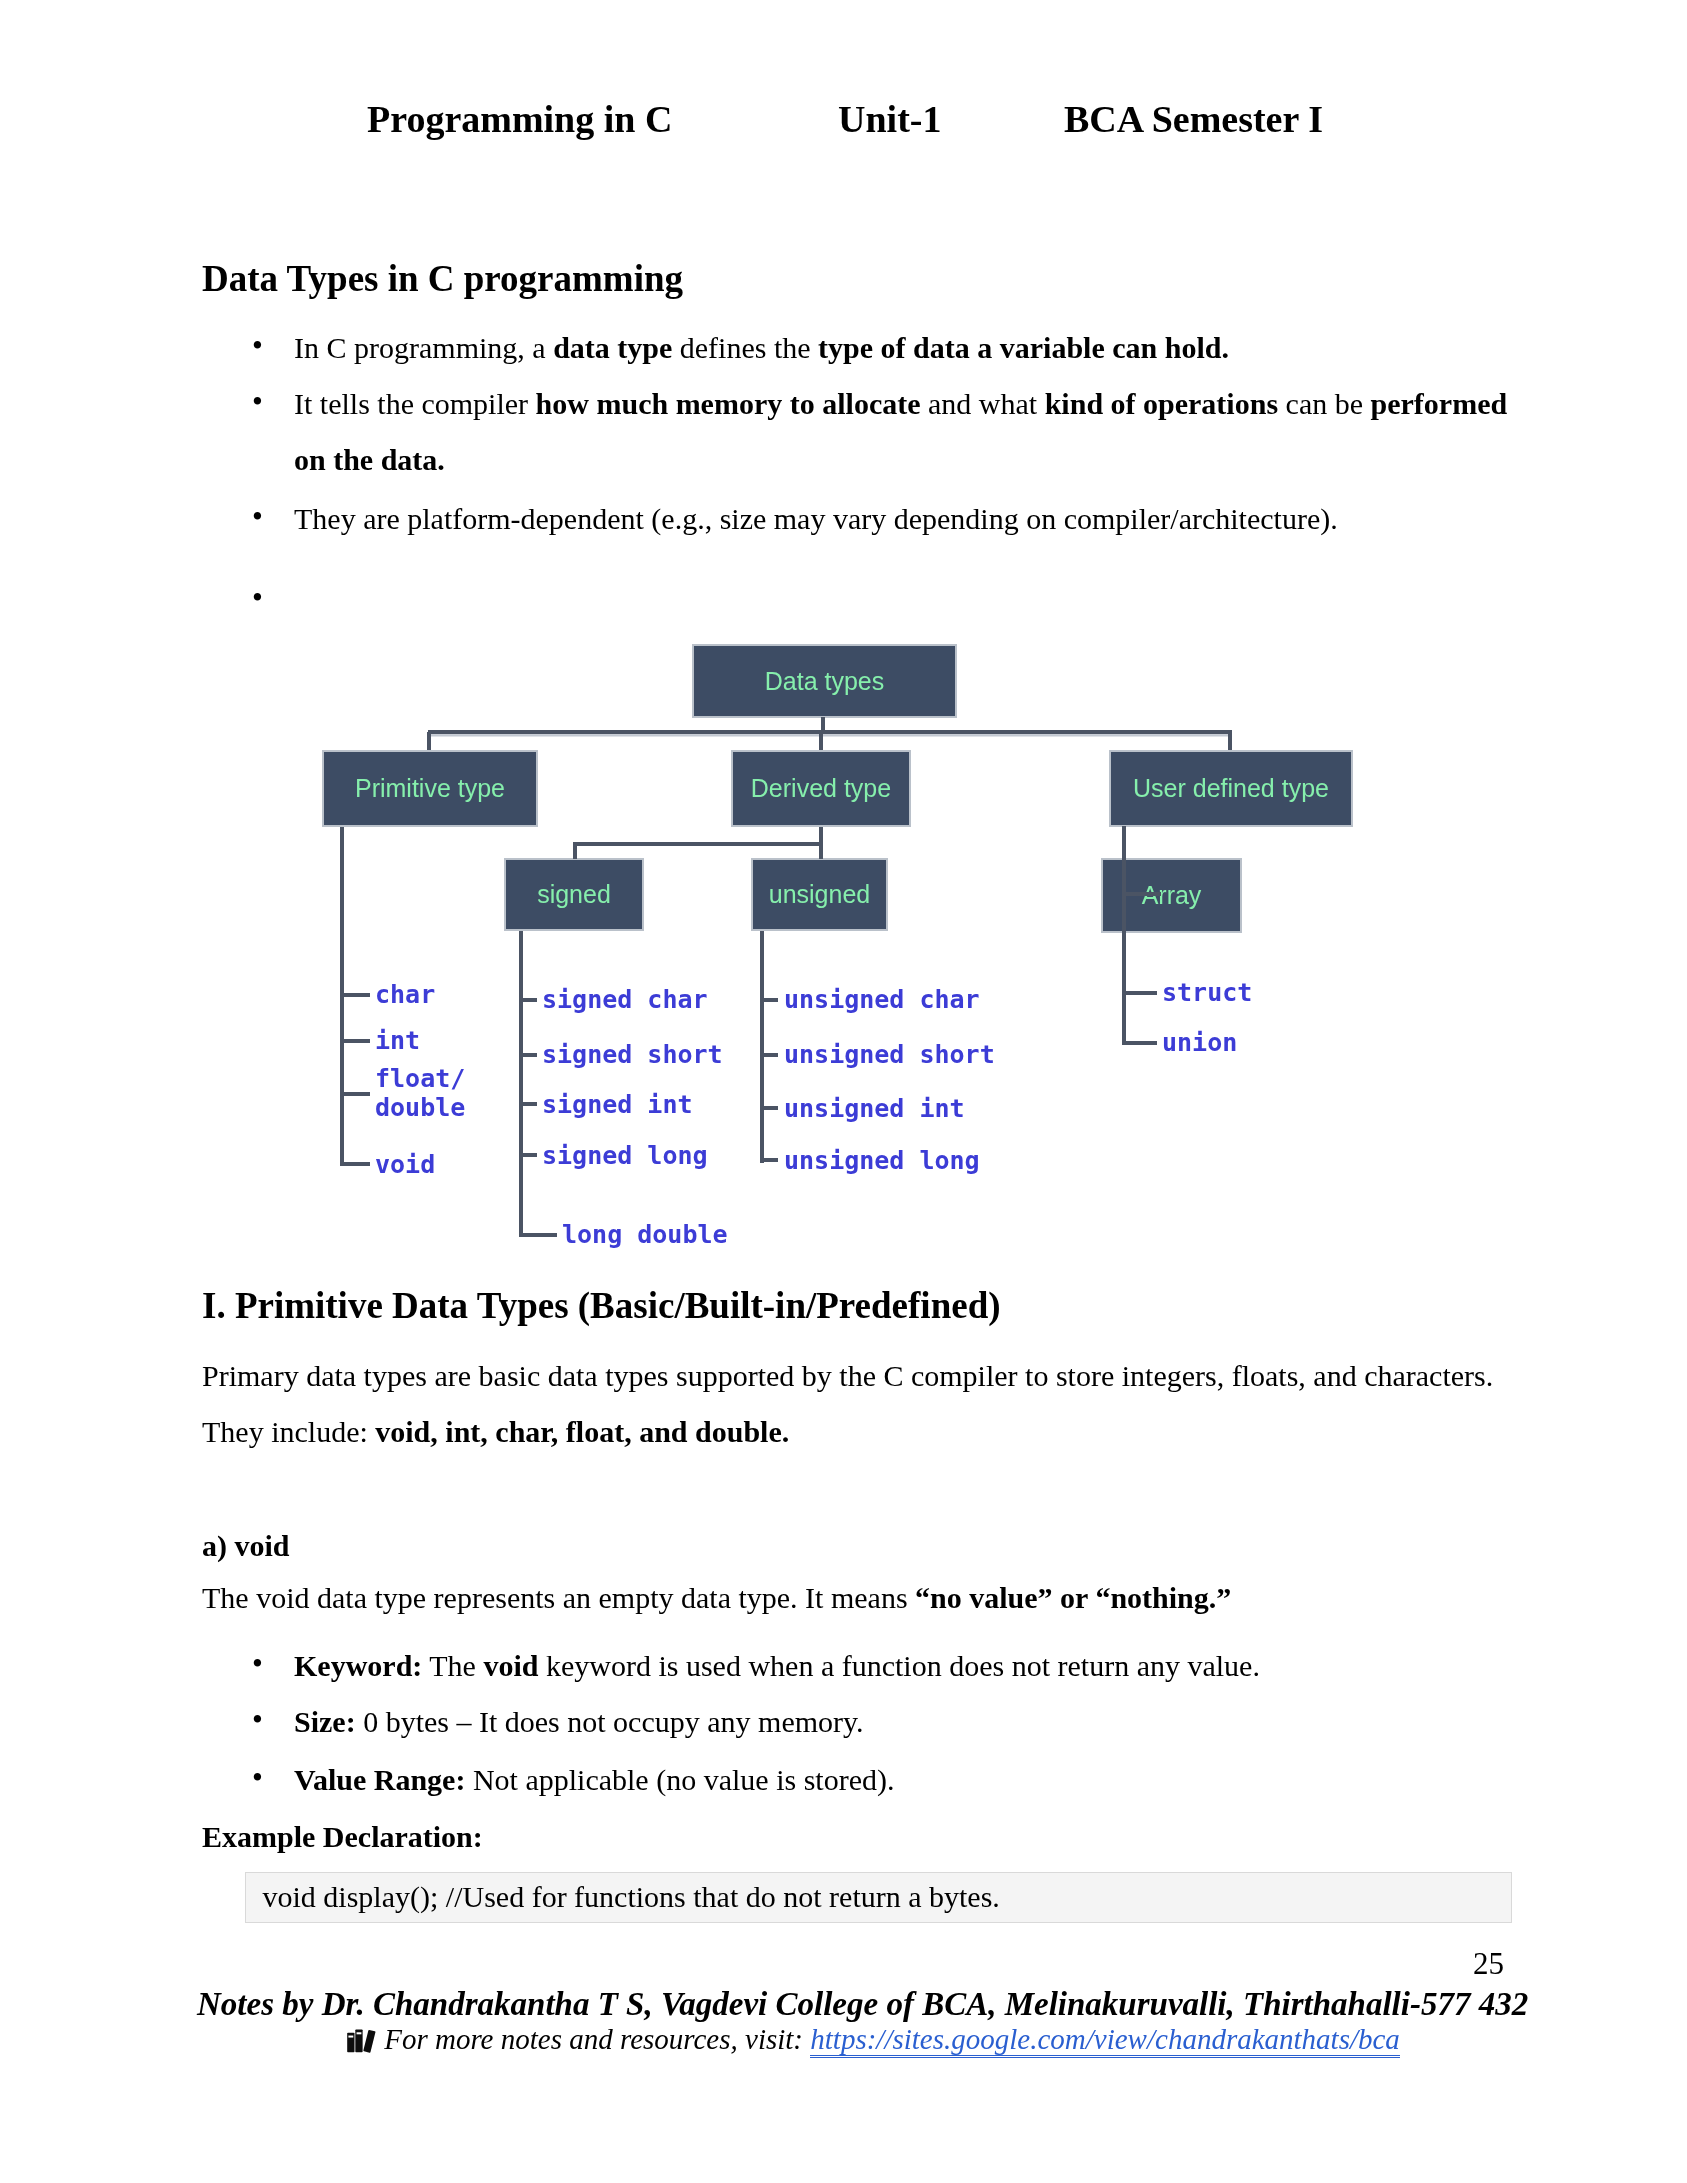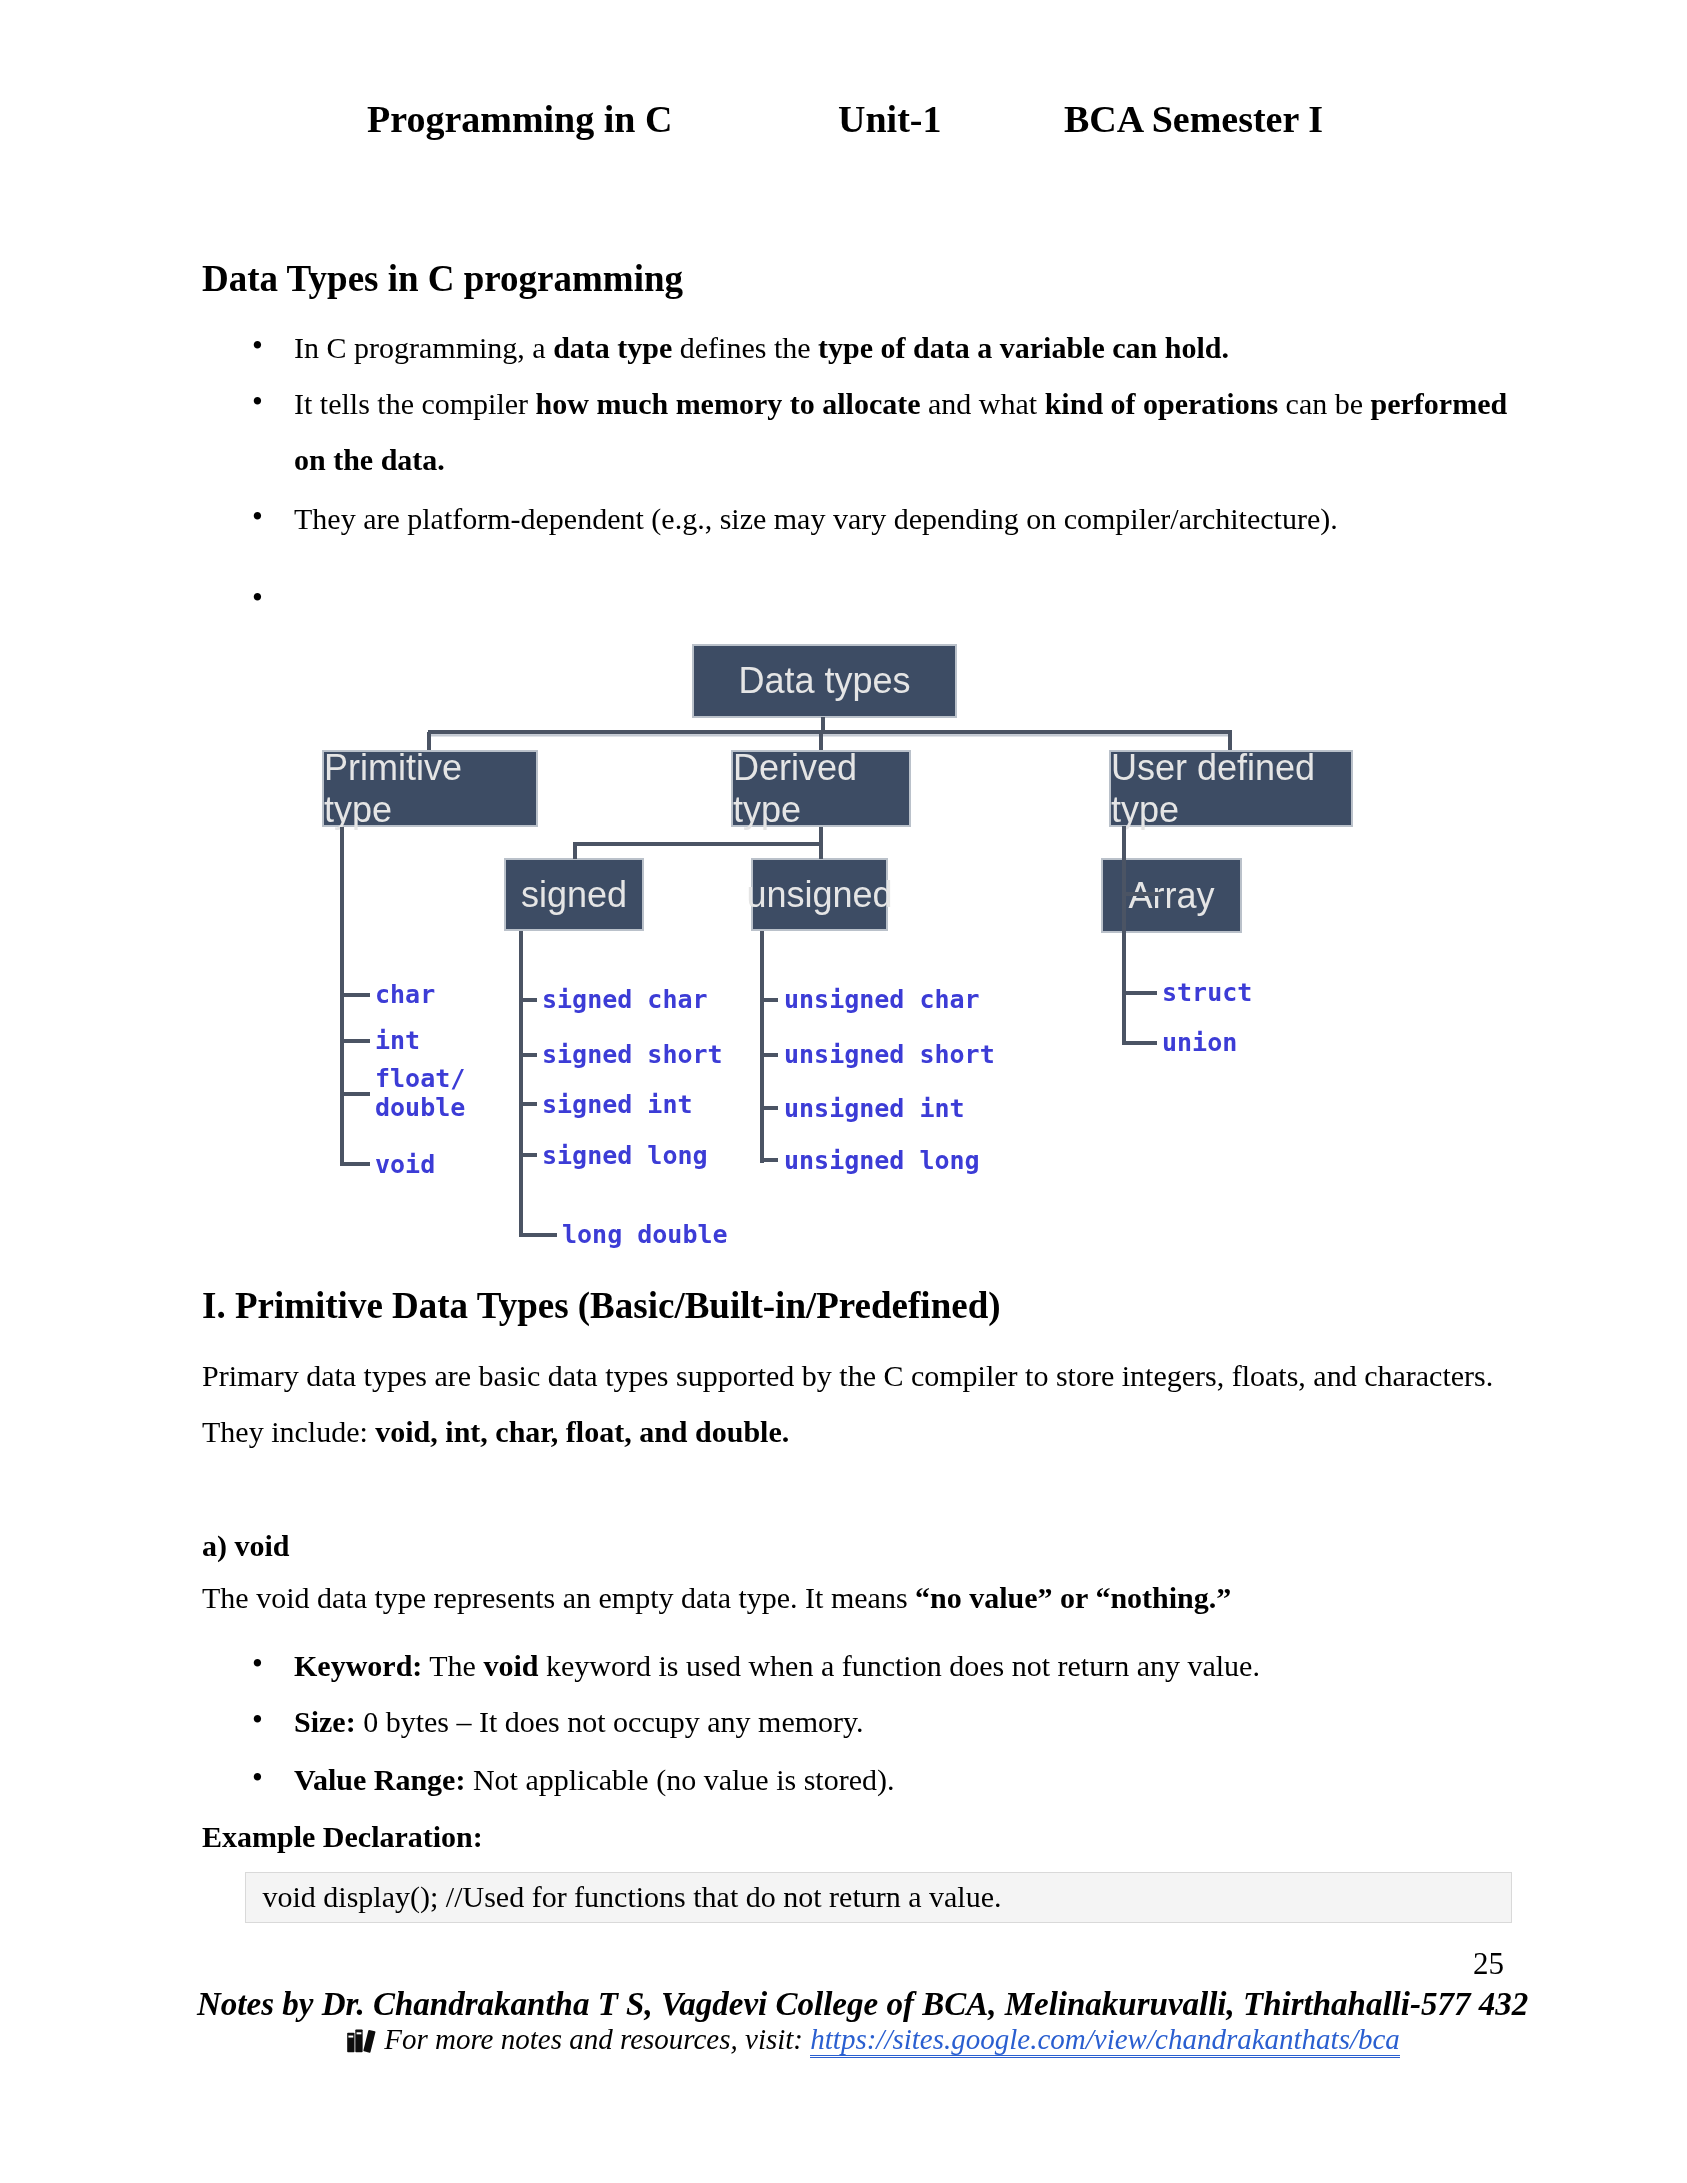--- a/index.html
+++ b/index.html
@@ -5,23 +5,23 @@
   html,body{margin:0;padding:0;background:#ffffff;}
   #page{position:relative;width:1687px;height:2183px;background:#ffffff;overflow:hidden;
         font-family:"Liberation Serif",serif;color:#000;}
   .abs{position:absolute;}
   .hdr{font-size:38px;font-weight:bold;white-space:nowrap;}
   .h1{font-size:37px;font-weight:bold;white-space:nowrap;}
   .body-text{font-size:30px;line-height:56px;}
   .bullet{padding-left:47px;}
   .bullet .dot{position:absolute;left:5px;top:-1.6px;font-size:31px;}
   
-  .dbox{position:absolute;background:#3d4c64;border:2.5px solid #bac1ca;color:#e5e5e5;
+  .dbox{position:absolute;background:#3d4c64;border:2.5px solid #bac1ca;color:#86efac;
         display:flex;align-items:center;justify-content:center;
-        font-family:"Liberation Sans",sans-serif;font-size:36px;box-sizing:border-box;}
+        font-family:"Liberation Sans",sans-serif;font-size:25px;box-sizing:border-box;}
   .vline{position:absolute;width:4.1px;background:#4b5464;}
   .hline{position:absolute;height:4.1px;background:#4b5464;}
   .bracket{box-shadow:0 3.3px 0 -0.8px #c2c8d1;}
   .tick{position:absolute;background:#4b5464;}
   .leaf{position:absolute;font-family:"DejaVu Sans Mono","Liberation Mono",monospace;
         font-weight:bold;font-size:25px;color:#3c3cd6;line-height:33px;white-space:pre-line;}
   .leaf.two{line-height:29px;}
   
   .codebox{position:absolute;left:245px;top:1872px;width:1267px;height:51px;background:#f4f4f4;
            border:1.6px solid #d9d9d9;box-sizing:border-box;}
@@ -138,21 +138,21 @@
     <span><b>Size:</b><span> 0 bytes – It does not occupy any memory.</span></span>
   </div>
   <div class="abs body-text bullet" style="left:247px;top:1752px;width:1236px;">
     <span class="dot">•</span>
     <span><b>Value Range:</b><span> Not applicable (no value is stored).</span></span>
   </div>
 
   <div class="abs body-text" style="left:202px;top:1809px;font-weight:bold;">Example Declaration:</div>
 
   <div class="codebox">
-    <span>void display(); //Used for functions that do not return a value.</span>
+    <span>void display(); //Used for functions that do not return a bytes.</span>
   </div>
 
   <div class="abs pageno" style="left:1473px;top:1946px;">25</div>
   <div class="abs foot1" style="left:197px;top:1986px;">Notes by Dr. Chandrakantha T S, Vagdevi College of BCA, Melinakuruvalli, Thirthahalli-577 432</div>
   <div class="abs foot2" style="left:346px;top:2023px;">
     <svg class="books" width="30" height="26" viewBox="0 0 36 32">
       <g fill="#0d0d0d">
         <rect x="1" y="7" width="9" height="24" rx="1"></rect>
         <rect x="11" y="3" width="9" height="28" rx="1"></rect>
         <rect x="24" y="4" width="9" height="27" rx="1" transform="rotate(14 28 17)"></rect>

